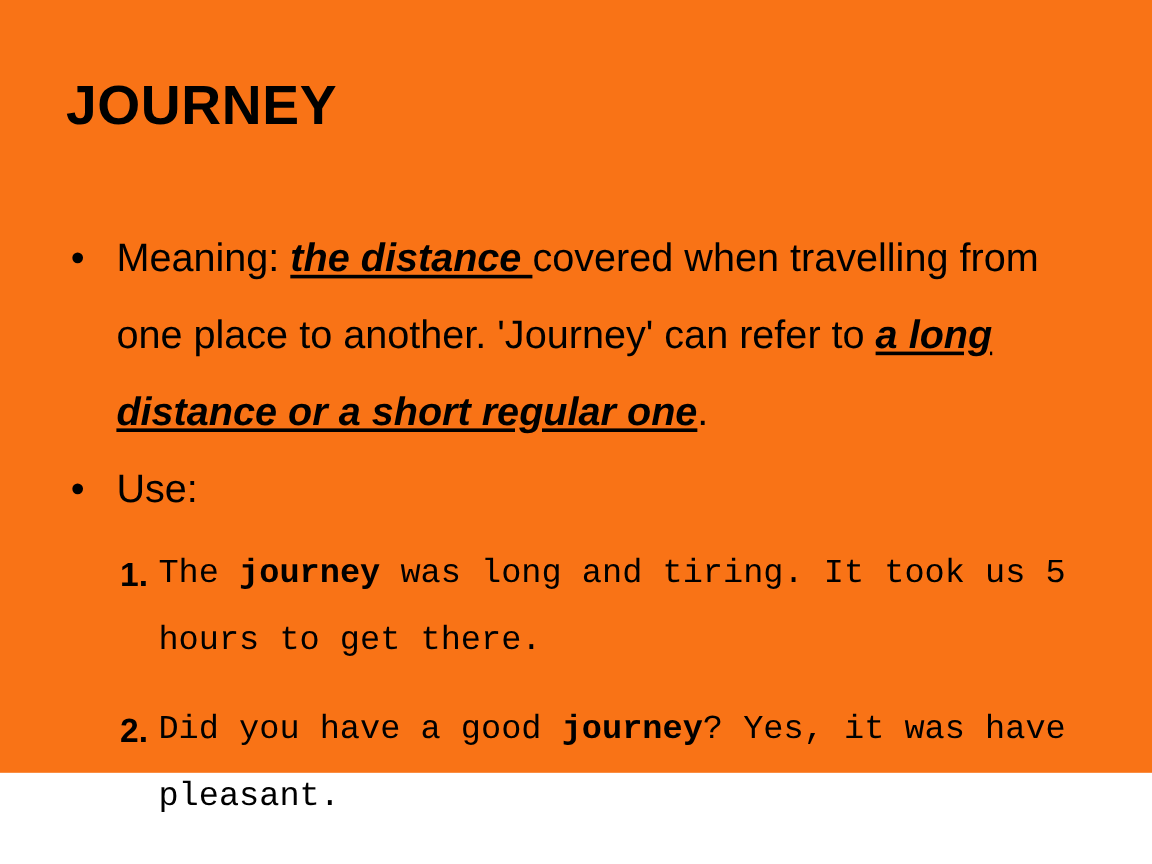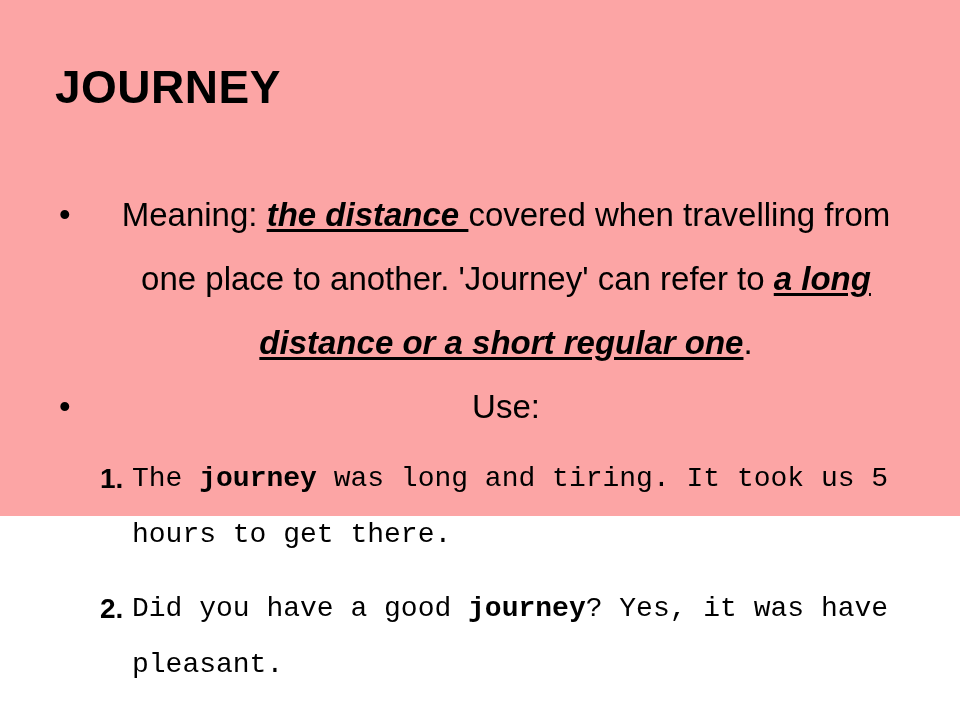--- a/index.html
+++ b/index.html
@@ -11,22 +11,22 @@
     height: 720px;
     background: #ffffff;
     font-family: "Liberation Sans", sans-serif;
     color: #000000;
     overflow: hidden;
   }
 
   .slide {
     position: relative;
     width: 960px;
-    height: 516px;
-    background: #fca5a5;
+    height: 644px;
+    background: #f97316;
     box-sizing: border-box;
   }
 
   
   .slide-title {
     position: absolute;
     left: 55px;
     top: 60px;
     width: 850px;
     font-size: 46px;
@@ -58,21 +58,21 @@
   .bullet-mark {
     position: absolute;
     left: 4px;
     top: 0;
     font-size: 33px;
     line-height: 64px;
   }
 
   .bullet-text {
     display: block;
-    text-align: center;
+    text-align: left;
   }
 
   
   .em-bui {
     font-weight: bold;
     font-style: italic;
     text-decoration: underline;
     text-underline-offset: 3px;
   }
   .em-b {

